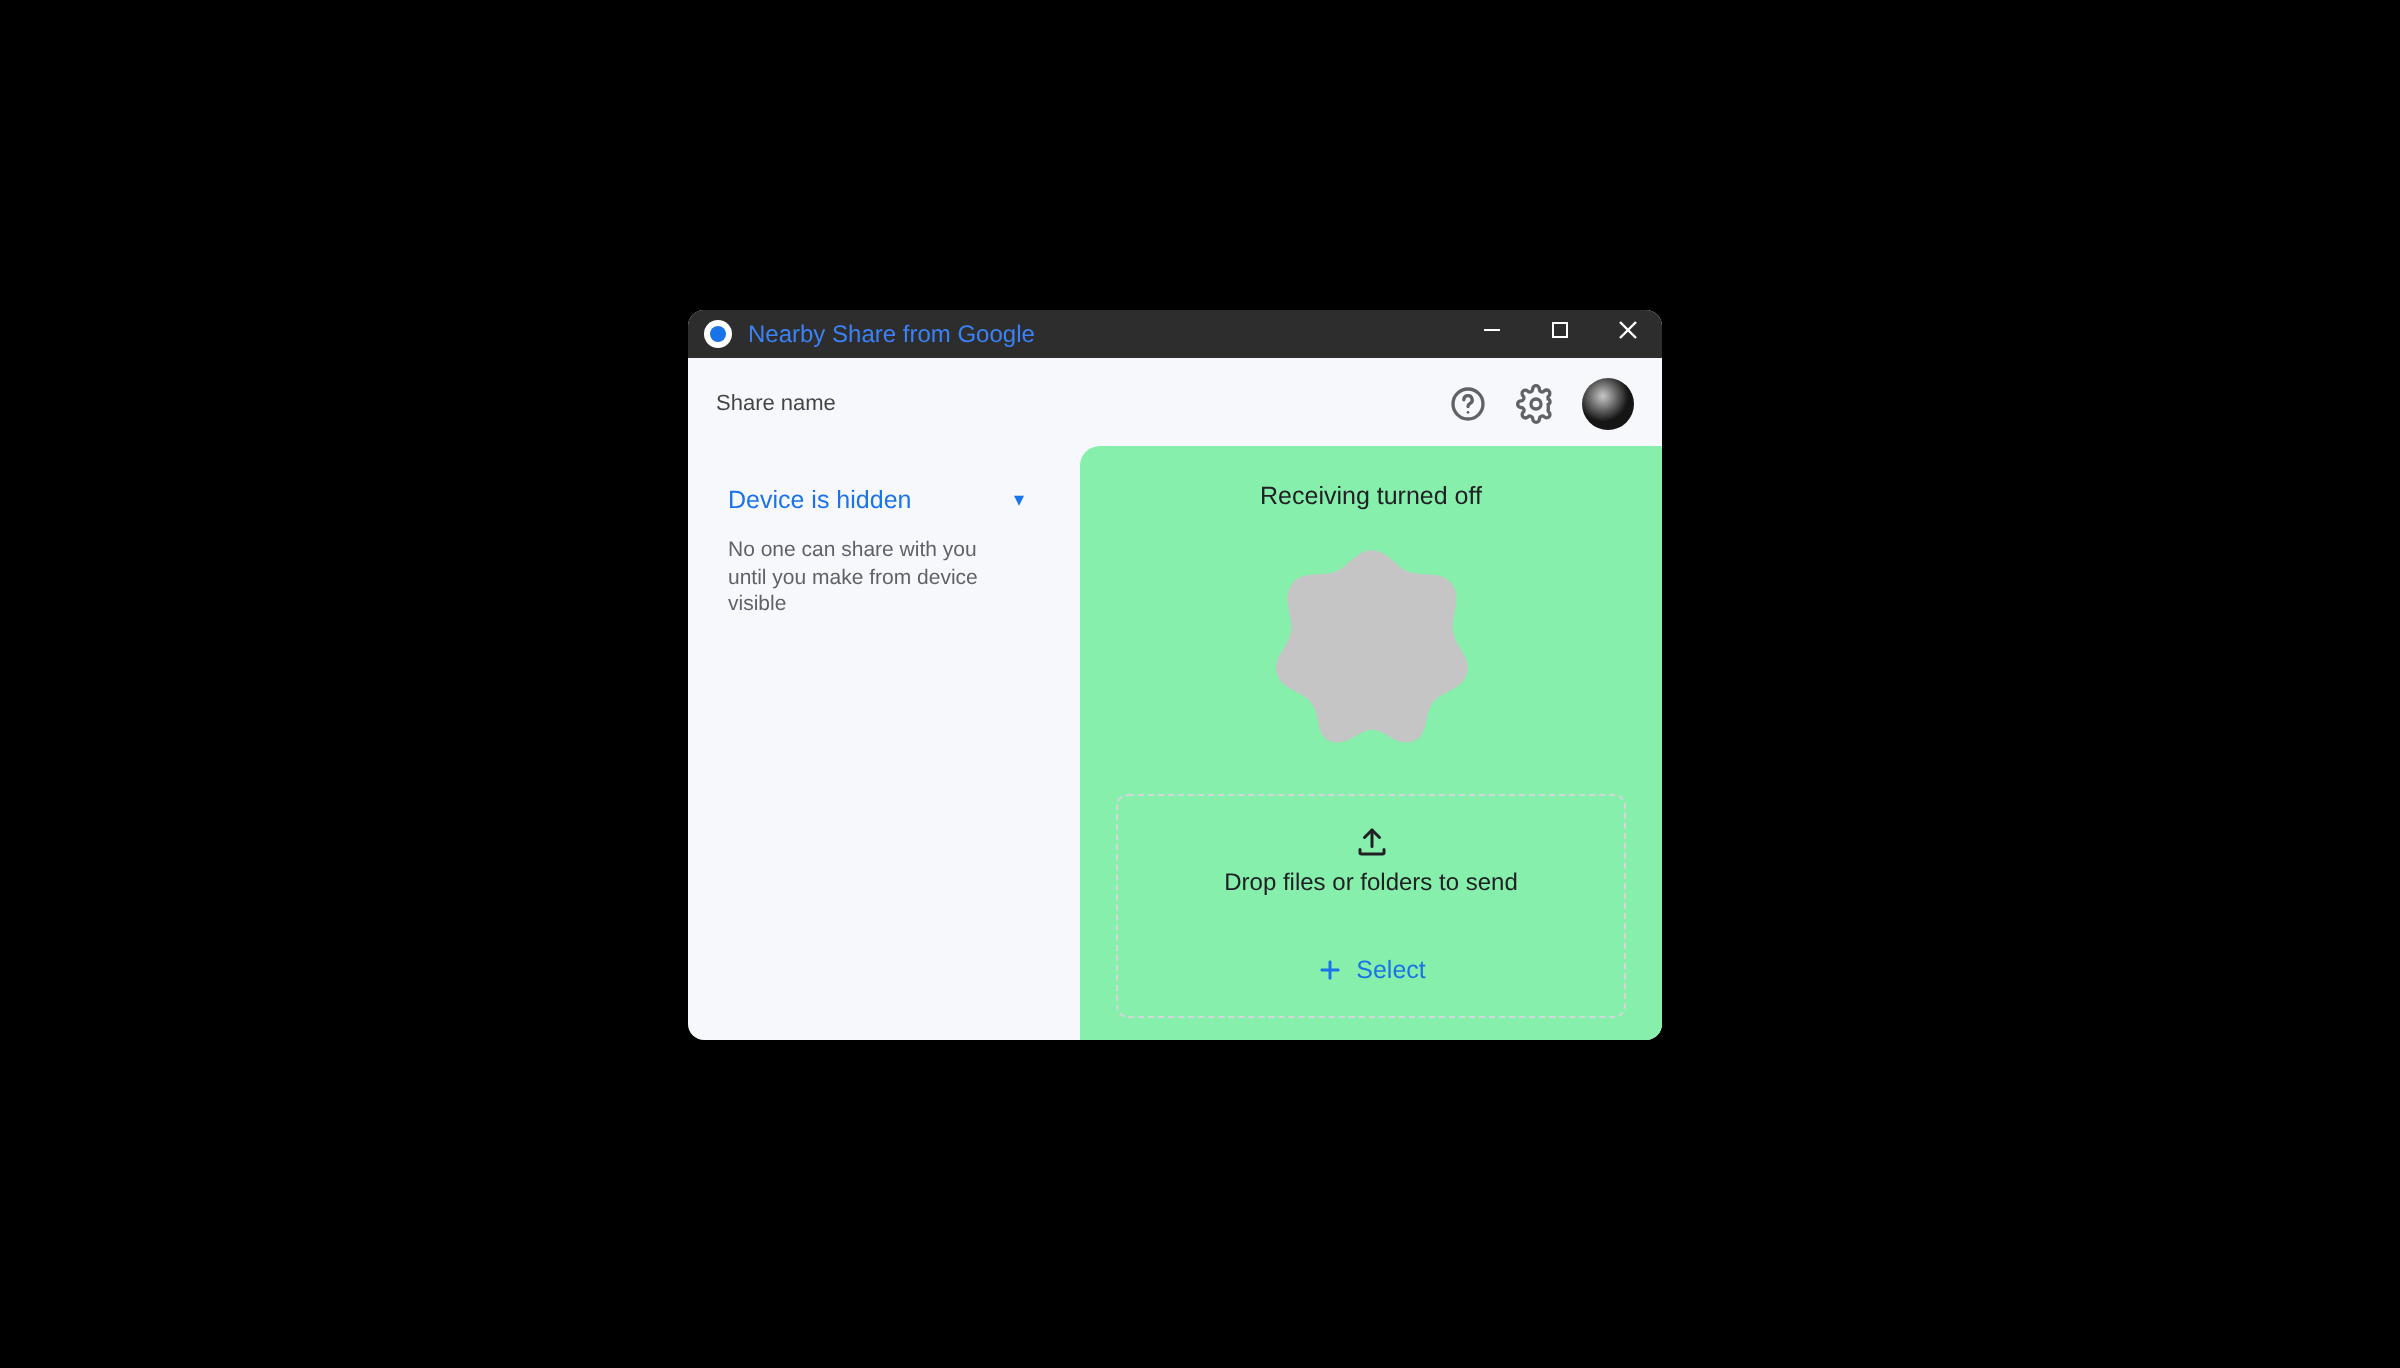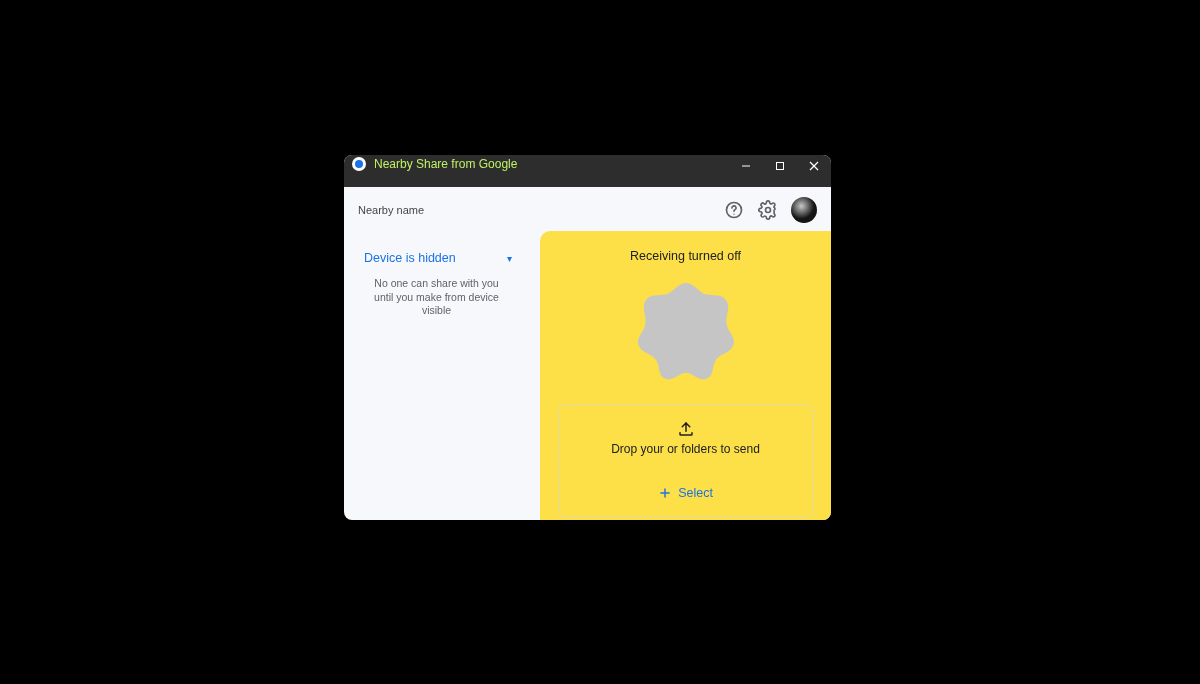--- a/index.html
+++ b/index.html
@@ -21,23 +21,23 @@
       border-radius: 8px;
       overflow: hidden;
       display: flex;
       flex-direction: column;
       box-shadow: 0 2px 10px rgba(0,0,0,0.3);
     }
     .titlebar {
       height: 28px;
       background: #2d2d2d;
       display: flex;
-      align-items: flex-end;
-      padding: 16px 8px;
-      color: #bef264;
+      align-items: flex-start;
+      padding: 5px 8px;
+      color: #3b82f6;
     }
     .titlebar-icon {
       width: 14px;
       height: 14px;
       border-radius: 50%;
       background: #fff;
       margin-right: 8px;
       display: flex;
       align-items: center;
       justify-content: center;
@@ -101,21 +101,20 @@
       cursor: pointer;
     }
     .body {
       flex: 1;
       display: flex;
       padding: 0 0 0 0;
     }
     .sidebar {
       width: 196px;
       padding: 18px 16px 0 20px;
-      text-align: center;
     }
     .dropdown {
       display: flex;
       align-items: center;
       justify-content: space-between;
       color: #1a73e8;
       font-size: 12.5px;
       cursor: pointer;
       width: 148px;
       padding: 2px 0;
@@ -126,21 +125,21 @@
     }
     .sidebar-sub {
       font-size: 10.5px;
       color: #5f6368;
       margin-top: 10px;
       line-height: 1.3;
       max-width: 145px;
     }
     .main {
       flex: 1;
-      background: #fde047;
+      background: #86efac;
       border-top-left-radius: 10px;
       padding: 18px 18px 14px 18px;
       display: flex;
       flex-direction: column;
     }
     .receiving-title {
       text-align: center;
       font-size: 12.5px;
       color: #202124;
       margin-bottom: 16px;
@@ -201,21 +200,21 @@
         <svg width="10" height="10" viewBox="0 0 10 10">
             <line x1="1" y1="1" x2="9" y2="9" stroke="#fff" stroke-width="1.2"></line>
             <line x1="9" y1="1" x2="1" y2="9" stroke="#fff" stroke-width="1.2"></line>
           </svg>
       </div>
     </div>
   </div>
 
   <div class="header">
     <div class="header-left">
-      <div class="header-label">Nearby name</div>
+      <div class="header-label">Share name</div>
     </div>
     <div class="header-actions">
       <div class="icon-button">
         <svg width="20" height="20" viewBox="0 0 24 24" fill="none" stroke="#5f6368" stroke-width="2">
           <circle cx="12" cy="12" r="9"></circle>
           <path d="M9.5 9.5a2.5 2.5 0 1 1 3.5 2.3c-.8.4-1 .9-1 1.7" stroke-linecap="round"></path>
           <circle cx="12" cy="17" r="0.8" fill="#5f6368" stroke="none"></circle>
         </svg>
       </div>
       <div class="icon-button">
@@ -243,21 +242,21 @@
         <svg class="badge" viewBox="0 0 100 100">
           <path fill="#c5c5c5" d="M50 4 C58 4 62 13 69 15 C77 17 86 14 90 22 C94 29 88 37 90 45 C92 53 100 58 96 66 C93 73 83 73 79 80 C75 87 78 96 69 98 C62 100 56 92 50 92 C44 92 38 100 31 98 C22 96 25 87 21 80 C17 73 7 73 4 66 C0 58 8 53 10 45 C12 37 6 29 10 22 C14 14 23 17 31 15 C38 13 42 4 50 4 Z"></path>
         </svg>
       </div>
       <div class="dropzone">
         <svg class="upload-icon" width="18" height="18" viewBox="0 0 24 24" fill="none" stroke="#202124" stroke-width="2" stroke-linecap="round" stroke-linejoin="round">
           <path d="M12 15V4"></path>
           <path d="M7 9l5-5 5 5"></path>
           <path d="M4 17v2a1 1 0 0 0 1 1h14a1 1 0 0 0 1-1v-2"></path>
         </svg>
-        <div class="dropzone-text">Drop your or folders to send</div>
+        <div class="dropzone-text">Drop files or folders to send</div>
         <div class="select-row">
           <svg width="14" height="14" viewBox="0 0 24 24" fill="none" stroke="#1a73e8" stroke-width="2.5" stroke-linecap="round">
             <line x1="12" y1="5" x2="12" y2="19"></line>
             <line x1="5" y1="12" x2="19" y2="12"></line>
           </svg>
           <span>Select</span>
         </div>
       </div>
     </div>
   </div>

